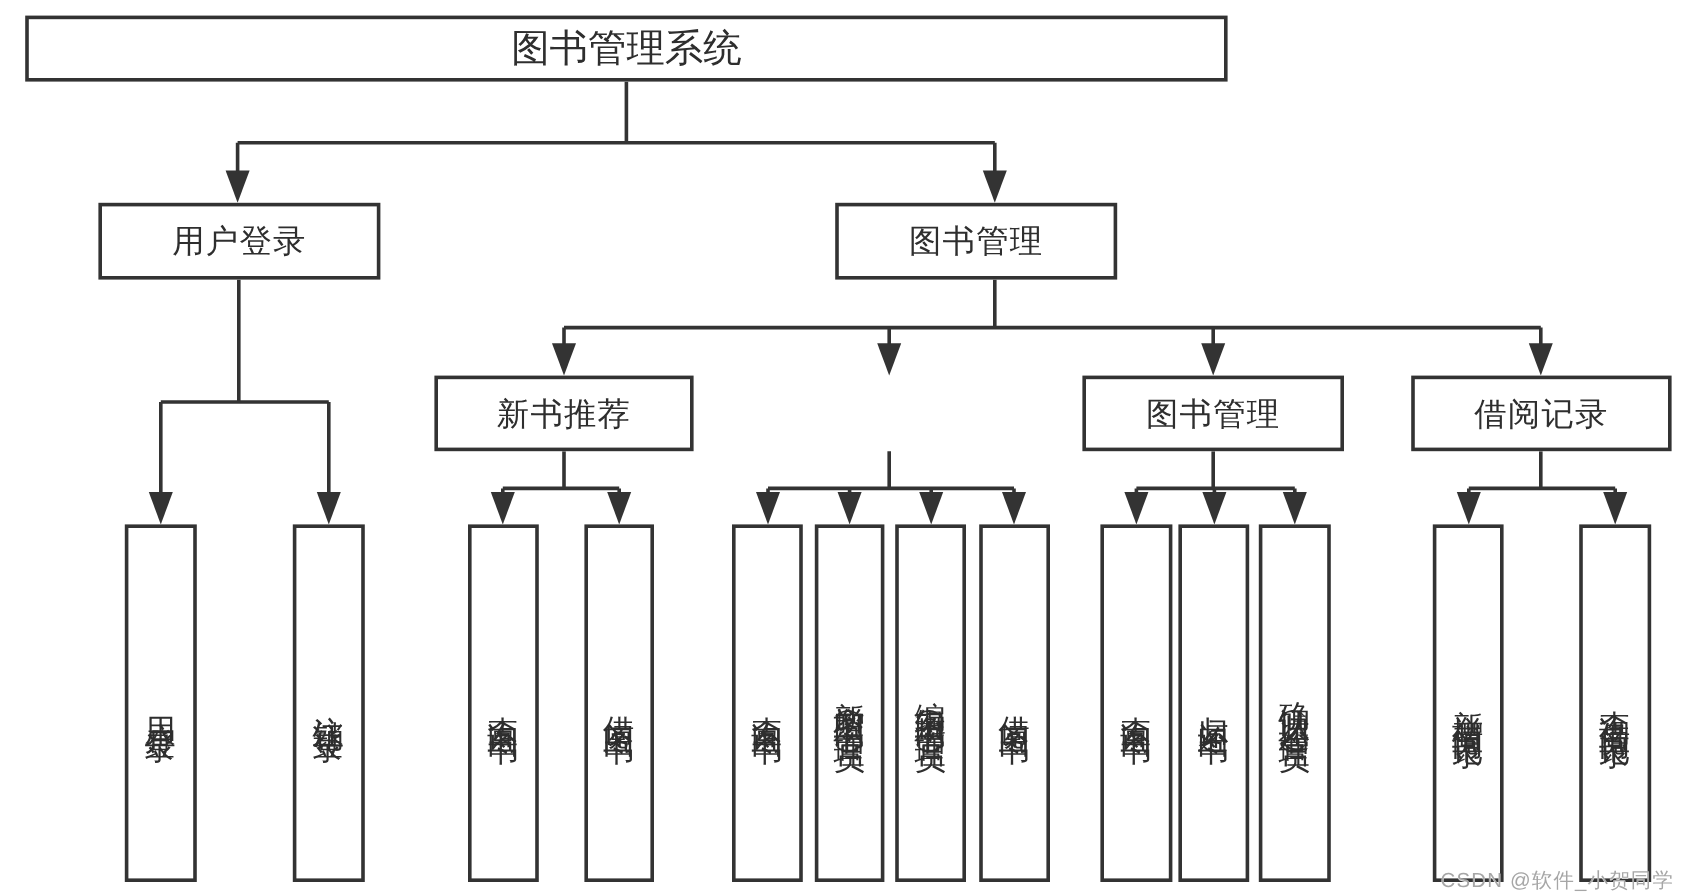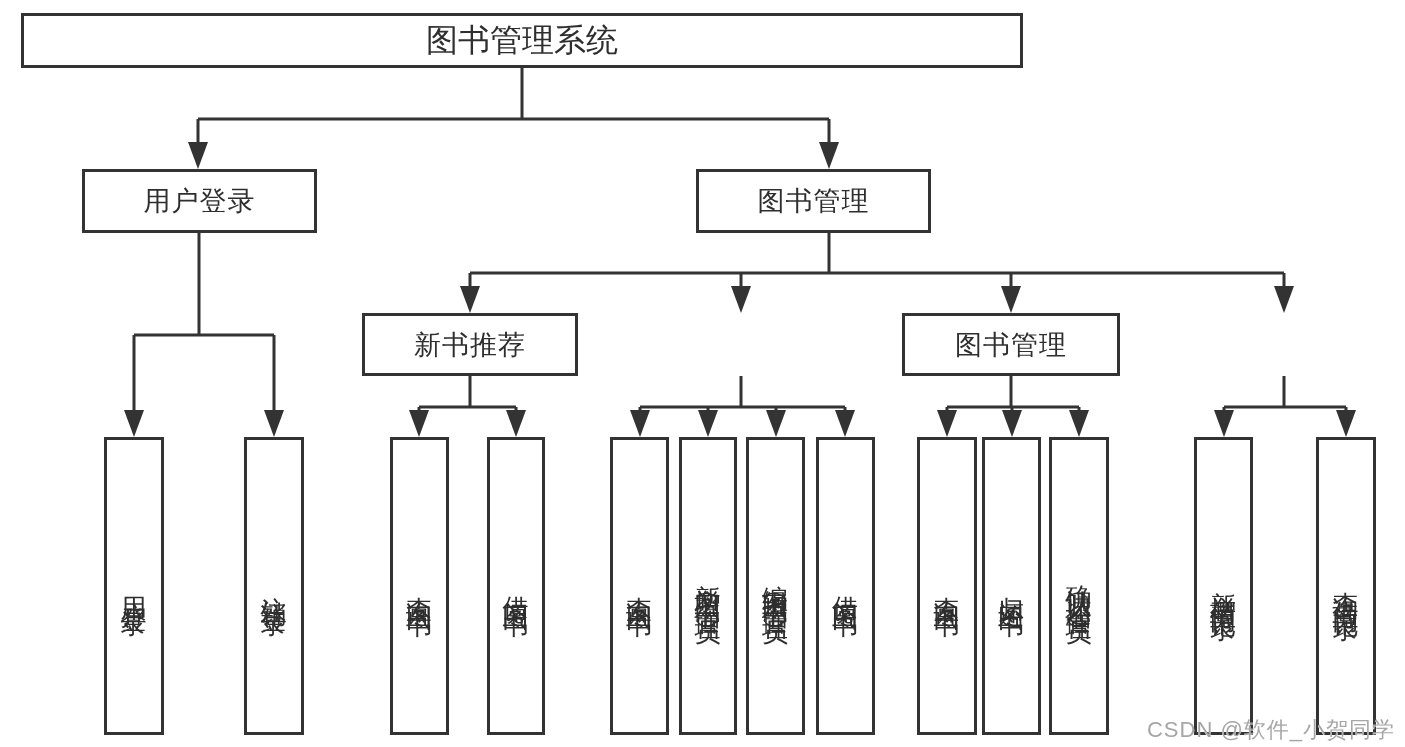--- a/index.html
+++ b/index.html
@@ -41,21 +41,21 @@
     writing-mode: vertical-rl;
     text-orientation: mixed;
     font-size: 26px;
     letter-spacing: 5px;
     line-height: 1;
     white-space: nowrap;
   }
   .watermark {
     position: absolute;
     right: 10px; bottom: 2px;
-    font-size: 22px;
+    font-size: 17px;
     color: var(--watermark);
     letter-spacing: 1px;
     text-shadow: 0 1px 0 rgba(255,255,255,0.85);
     z-index: 5;
   }
 </style>
 </head>
 <body>
 
 <div class="canvas">
@@ -117,20 +117,23 @@
   <div class="node hnode" style="left:696px;top:169px;width:235px;height:64px">
     <span>图书管理</span>
   </div>
 
   <div class="node hnode" style="left:362px;top:313px;width:216px;height:63px">
     <span>新书推荐</span>
   </div>
   <div class="node hnode" style="left:902px;top:313px;width:218px;height:63px">
     <span>图书管理</span>
   </div>
+  <div class="node hnode" style="left:1176px;top:313px;width:217px;height:63px">
+    <span>借阅记录</span>
+  </div>
 
   <div class="node leaf" style="left:104px;width:60px">
     <span>用户登录</span>
   </div>
   <div class="node leaf" style="left:244px;width:60px">
     <span>注销登录</span>
   </div>
 
   <div class="node leaf" style="left:390px;width:59px">
     <span>查询图书</span>

